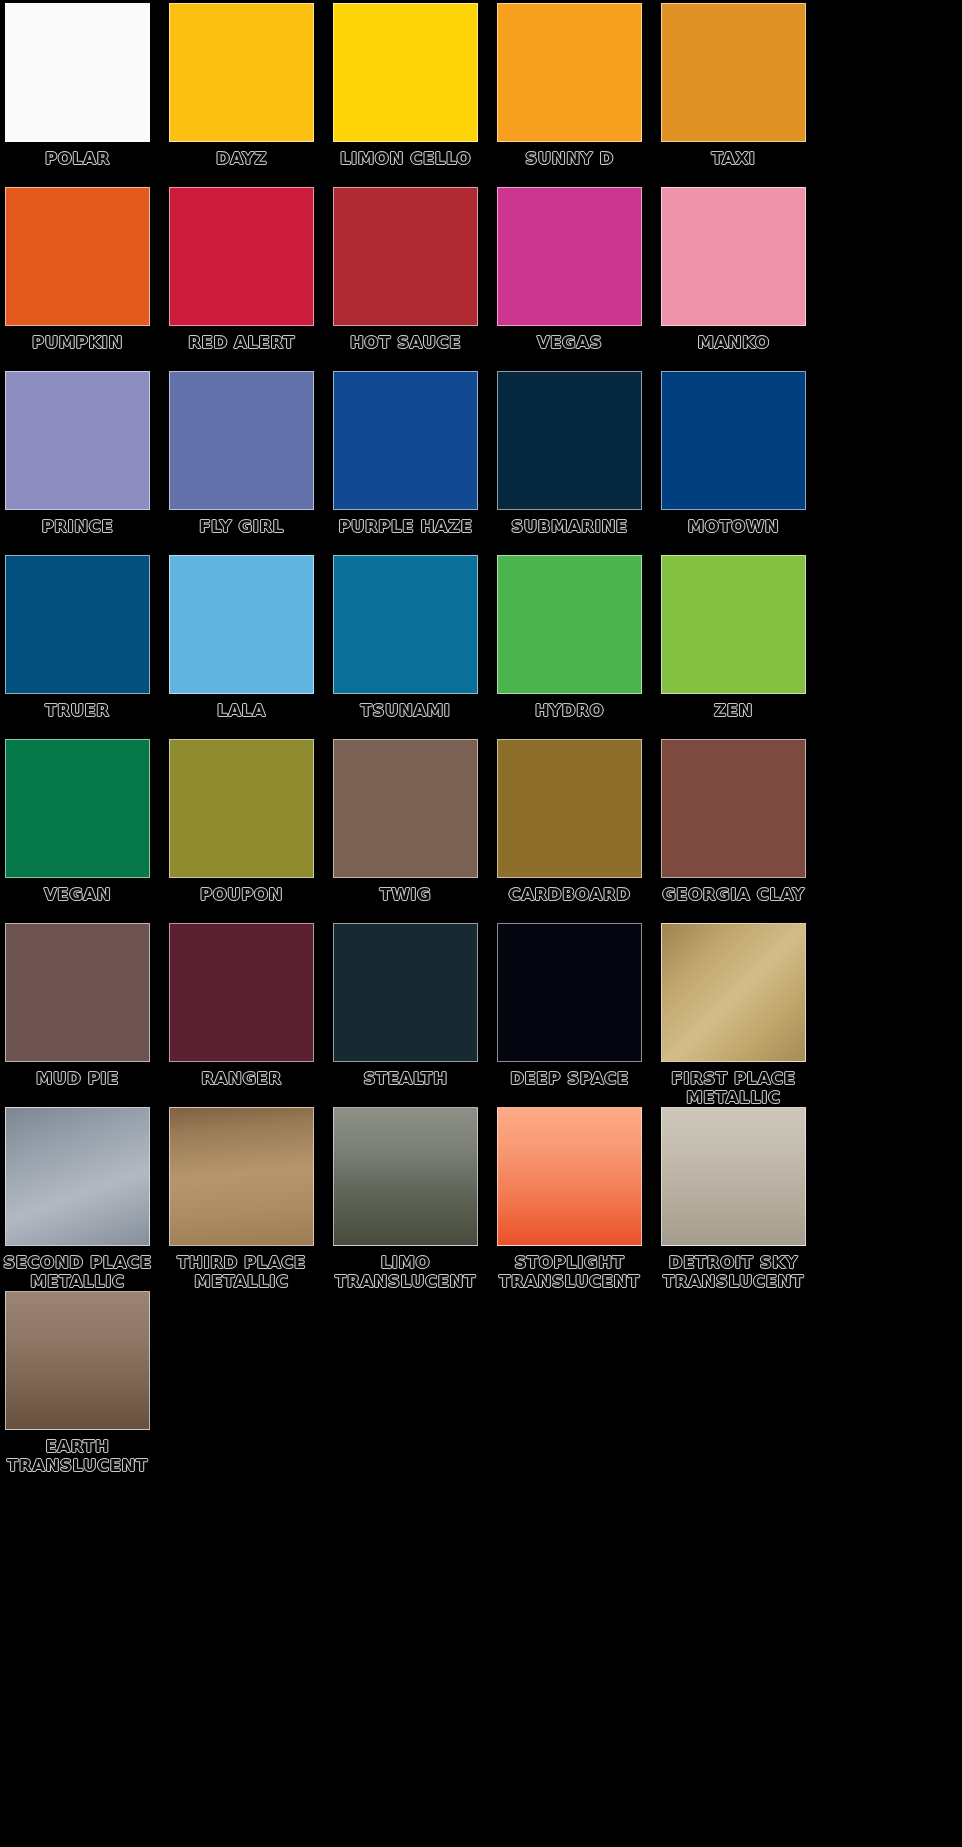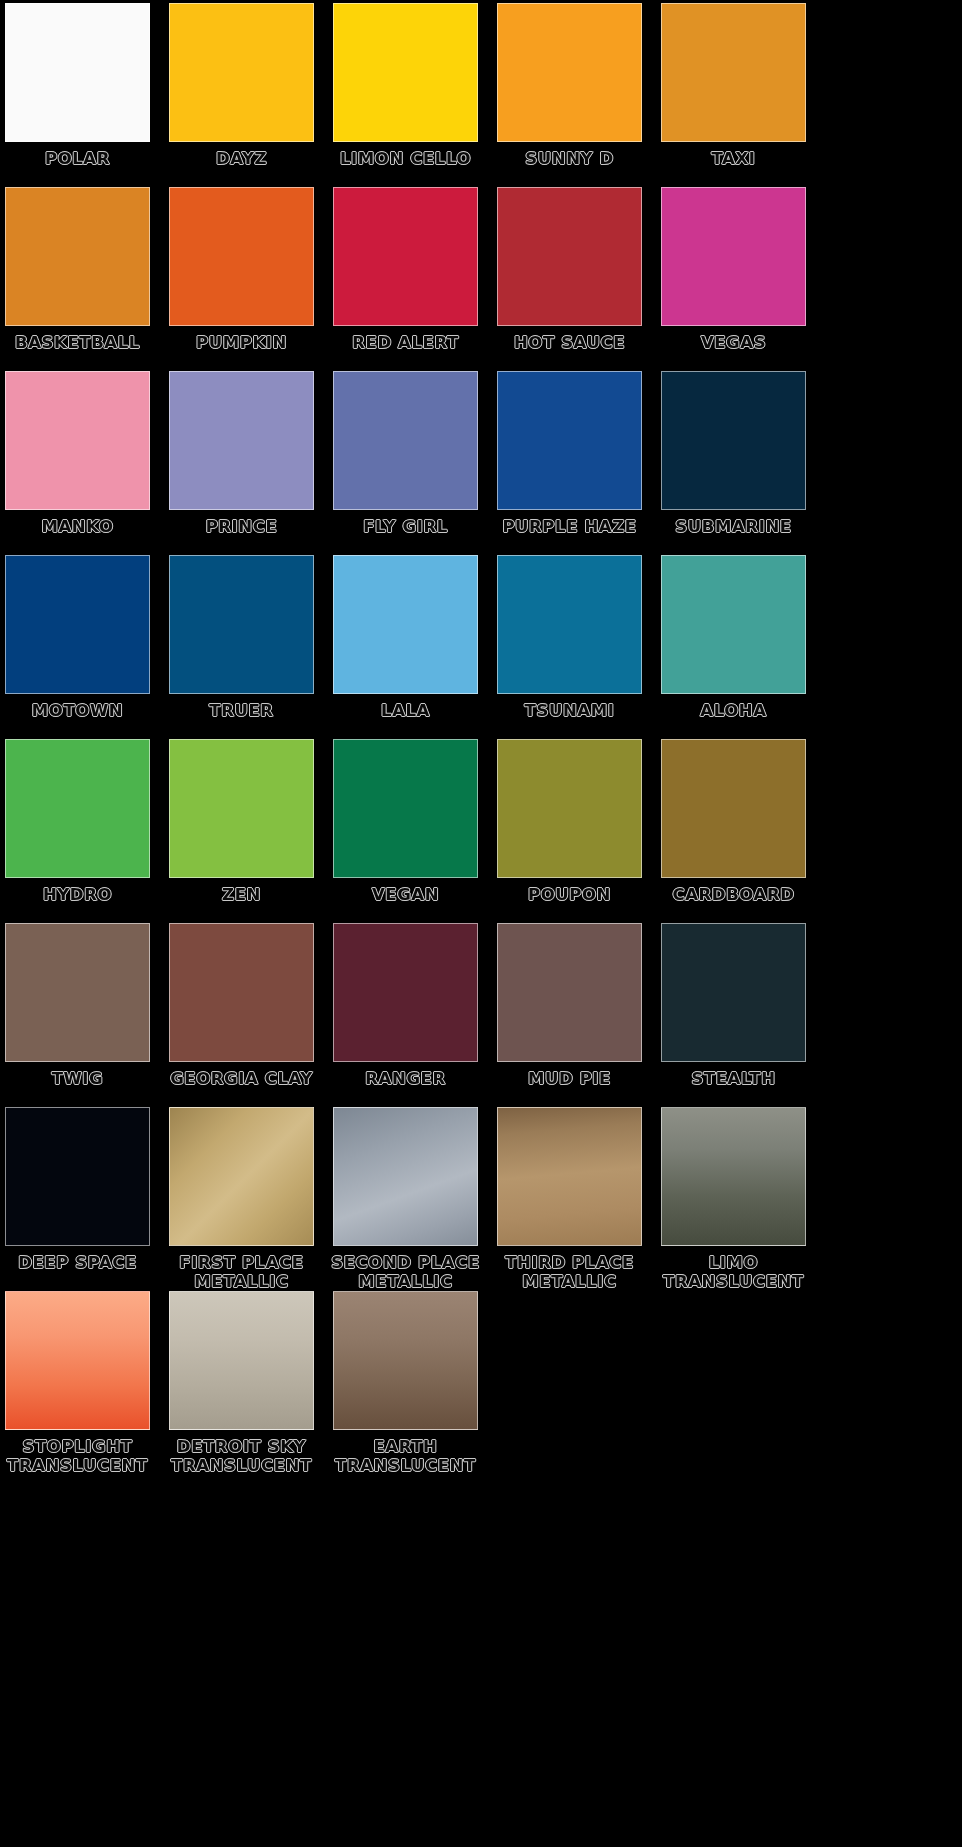--- a/index.html
+++ b/index.html
@@ -81,24 +81,20 @@
     </div>
     <div class="swatch-cell">
       <div class="swatch-chip" title="SUNNY D" style="background: rgb(247, 159, 31);"></div>
       <div class="swatch-label">SUNNY D</div>
     </div>
     <div class="swatch-cell">
       <div class="swatch-chip" title="TAXI" style="background: rgb(224, 146, 37);"></div>
       <div class="swatch-label">TAXI</div>
     </div>
     <div class="swatch-cell">
-      <div class="swatch-chip" title="BASKETBALL" style="background: rgb(218, 132, 36);"></div>
-      <div class="swatch-label">BASKETBALL</div>
-    </div>
-    <div class="swatch-cell">
       <div class="swatch-chip" title="PUMPKIN" style="background: rgb(227, 91, 30);"></div>
       <div class="swatch-label">PUMPKIN</div>
     </div>
     <div class="swatch-cell">
       <div class="swatch-chip" title="RED ALERT" style="background: rgb(204, 27, 61);"></div>
       <div class="swatch-label">RED ALERT</div>
     </div>
     <div class="swatch-cell">
       <div class="swatch-chip" title="HOT SAUCE" style="background: rgb(176, 42, 51);"></div>
       <div class="swatch-label">HOT SAUCE</div>
@@ -137,58 +133,54 @@
     </div>
     <div class="swatch-cell">
       <div class="swatch-chip" title="LALA" style="background: rgb(95, 180, 224);"></div>
       <div class="swatch-label">LALA</div>
     </div>
     <div class="swatch-cell">
       <div class="swatch-chip" title="TSUNAMI" style="background: rgb(11, 112, 153);"></div>
       <div class="swatch-label">TSUNAMI</div>
     </div>
     <div class="swatch-cell">
-      <div class="swatch-chip" title="ALOHA" style="background: rgb(66, 161, 152);"></div>
-      <div class="swatch-label">ALOHA</div>
-    </div>
-    <div class="swatch-cell">
       <div class="swatch-chip" title="HYDRO" style="background: rgb(76, 180, 77);"></div>
       <div class="swatch-label">HYDRO</div>
     </div>
     <div class="swatch-cell">
       <div class="swatch-chip" title="ZEN" style="background: rgb(132, 192, 65);"></div>
       <div class="swatch-label">ZEN</div>
     </div>
     <div class="swatch-cell">
       <div class="swatch-chip" title="VEGAN" style="background: rgb(6, 120, 74);"></div>
       <div class="swatch-label">VEGAN</div>
     </div>
     <div class="swatch-cell">
       <div class="swatch-chip" title="POUPON" style="background: rgb(141, 139, 46);"></div>
       <div class="swatch-label">POUPON</div>
     </div>
     <div class="swatch-cell">
+      <div class="swatch-chip" title="TWIG" style="background: rgb(122, 97, 84);"></div>
+      <div class="swatch-label">TWIG</div>
+    </div>
+    <div class="swatch-cell">
       <div class="swatch-chip" title="CARDBOARD" style="background: rgb(141, 111, 43);"></div>
       <div class="swatch-label">CARDBOARD</div>
     </div>
     <div class="swatch-cell">
-      <div class="swatch-chip" title="TWIG" style="background: rgb(122, 97, 84);"></div>
-      <div class="swatch-label">TWIG</div>
-    </div>
-    <div class="swatch-cell">
       <div class="swatch-chip" title="GEORGIA CLAY" style="background: rgb(125, 74, 63);"></div>
       <div class="swatch-label">GEORGIA CLAY</div>
     </div>
     <div class="swatch-cell">
+      <div class="swatch-chip" title="MUD PIE" style="background: rgb(110, 84, 80);"></div>
+      <div class="swatch-label">MUD PIE</div>
+    </div>
+    <div class="swatch-cell">
       <div class="swatch-chip" title="RANGER" style="background: rgb(91, 33, 48);"></div>
       <div class="swatch-label">RANGER</div>
-    </div>
-    <div class="swatch-cell">
-      <div class="swatch-chip" title="MUD PIE" style="background: rgb(110, 84, 80);"></div>
-      <div class="swatch-label">MUD PIE</div>
     </div>
     <div class="swatch-cell">
       <div class="swatch-chip" title="STEALTH" style="background: rgb(24, 42, 49);"></div>
       <div class="swatch-label">STEALTH</div>
     </div>
     <div class="swatch-cell">
       <div class="swatch-chip" title="DEEP SPACE" style="background: rgb(3, 6, 14);"></div>
       <div class="swatch-label">DEEP SPACE</div>
     </div>
     <div class="swatch-cell">

